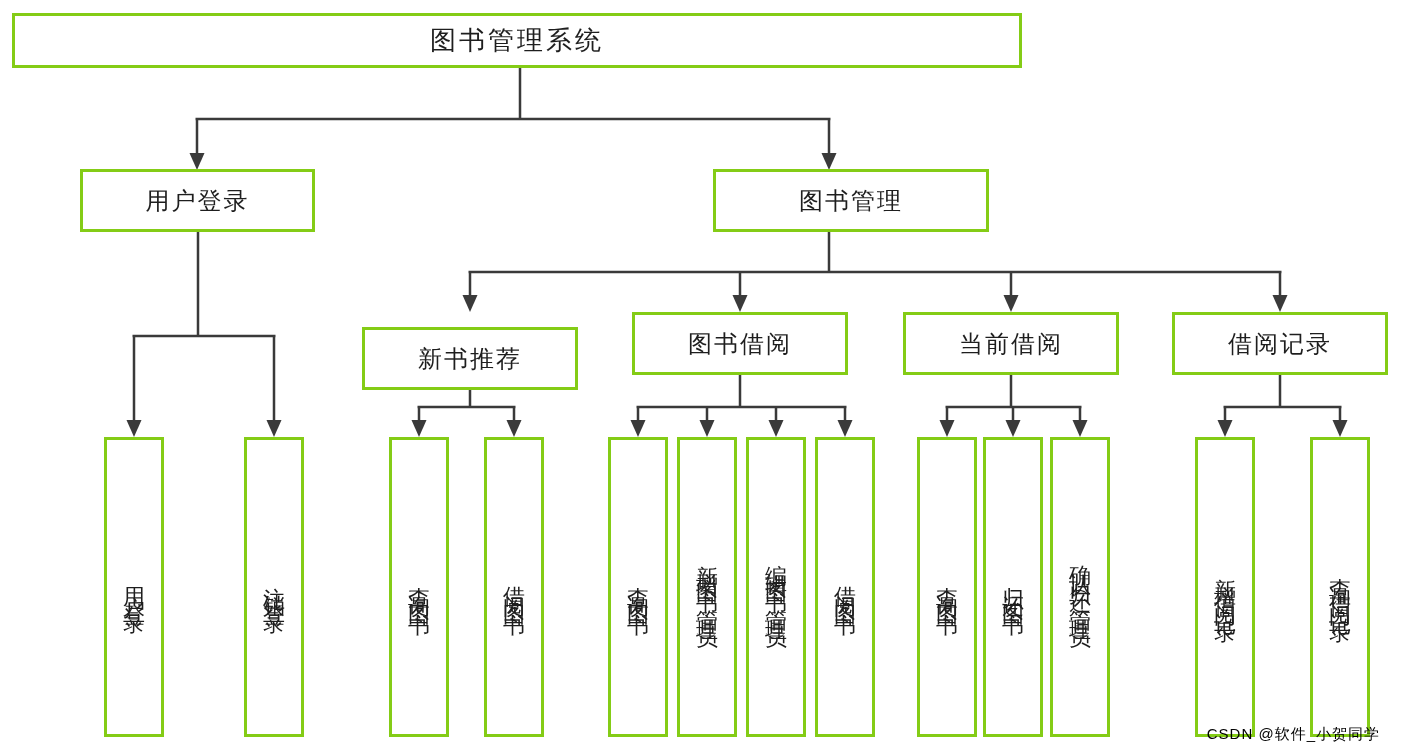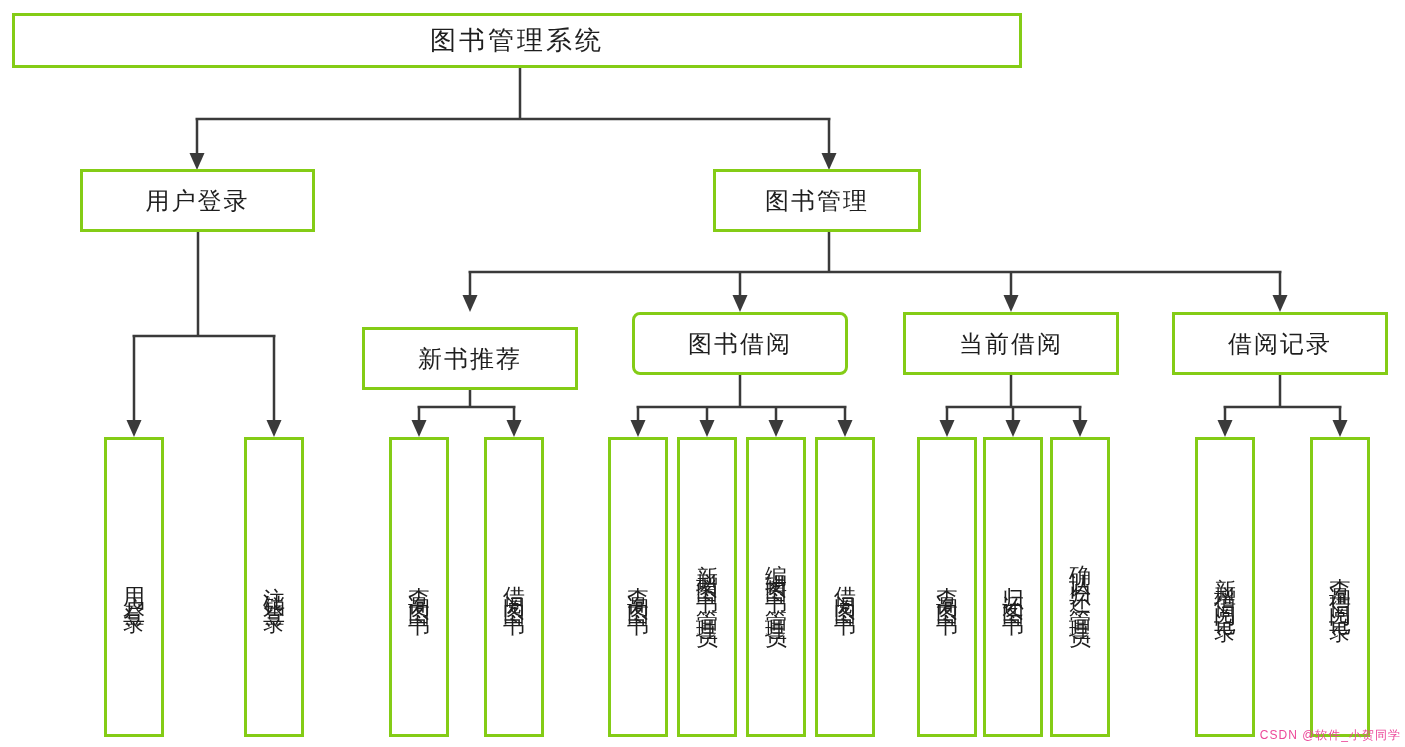--- a/index.html
+++ b/index.html
@@ -29,25 +29,25 @@
     text-orientation:mixed;
     font-size:22px;
     letter-spacing:9px;
     line-height:1;
     width:60px;
     top:437px;
     height:300px;
   }
   .watermark{
     position:absolute;
-    right:4px;
+    right:25px;
     bottom:3px;
-    font-size:12px;
+    font-size:15px;
     letter-spacing:1px;
-    color:#ec4899;
+    color:#000000;
     white-space:nowrap;
   }
 </style>
 </head>
 <body>
 
 <div class="canvas">
 
   <svg class="connectors" width="1405" height="747" viewBox="0 0 1405 747" fill="none" stroke="#3a3a3a" stroke-width="2.5">
 
@@ -95,24 +95,24 @@
     <g>
       <path d="M1280 375 V407 M1223.5 407 H1341.5 M1225 407 V421 M1340 407 V421"></path>
       <polygon points="1217.5,420 1232.5,420 1225,437" fill="#3a3a3a" stroke="none"></polygon>
       <polygon points="1332.5,420 1347.5,420 1340,437" fill="#3a3a3a" stroke="none"></polygon>
     </g>
   </svg>
 
   <div class="box h-label root-label" style="left:12px;top:13px;width:1010px;height:55px;">图书管理系统</div>
 
   <div class="box h-label" style="left:80px;top:169px;width:235px;height:63px;">用户登录</div>
-  <div class="box h-label" style="left:713px;top:169px;width:208px;height:63px;">图书管理</div>
+  <div class="box h-label" style="left:713px;top:169px;width:276px;height:63px;">图书管理</div>
 
   <div class="box h-label" style="left:362px;top:312px;width:216px;height:63px;margin-top:15px;">新书推荐</div>
-  <div class="box h-label" style="left:632px;top:312px;width:216px;height:63px;border-radius:8px;">图书借阅</div>
+  <div class="box h-label" style="left:632px;top:312px;width:216px;height:63px;">图书借阅</div>
   <div class="box h-label" style="left:903px;top:312px;width:216px;height:63px;">当前借阅</div>
   <div class="box h-label" style="left:1172px;top:312px;width:216px;height:63px;">借阅记录</div>
 
   <div class="box leaf" style="left:104px;">用户登录</div>
   <div class="box leaf" style="left:244px;">注销登录</div>
 
   <div class="box leaf" style="left:389px;">查询图书</div>
   <div class="box leaf" style="left:484px;">借阅图书</div>
 
   <div class="box leaf" style="left:608px;">查询图书</div>

